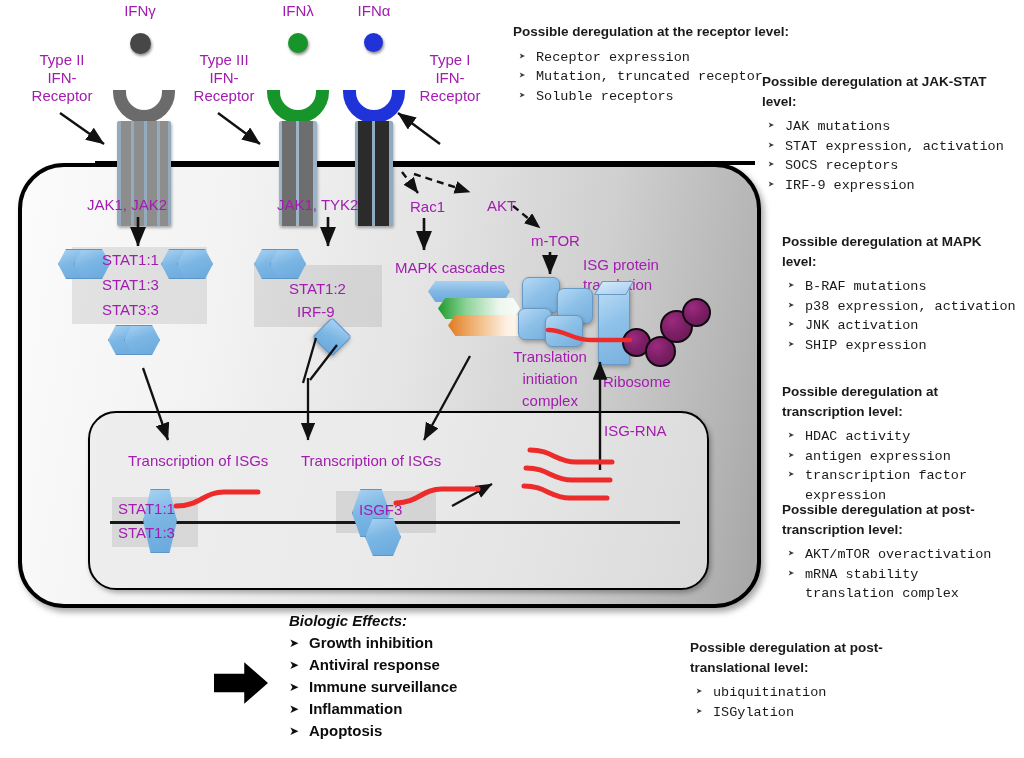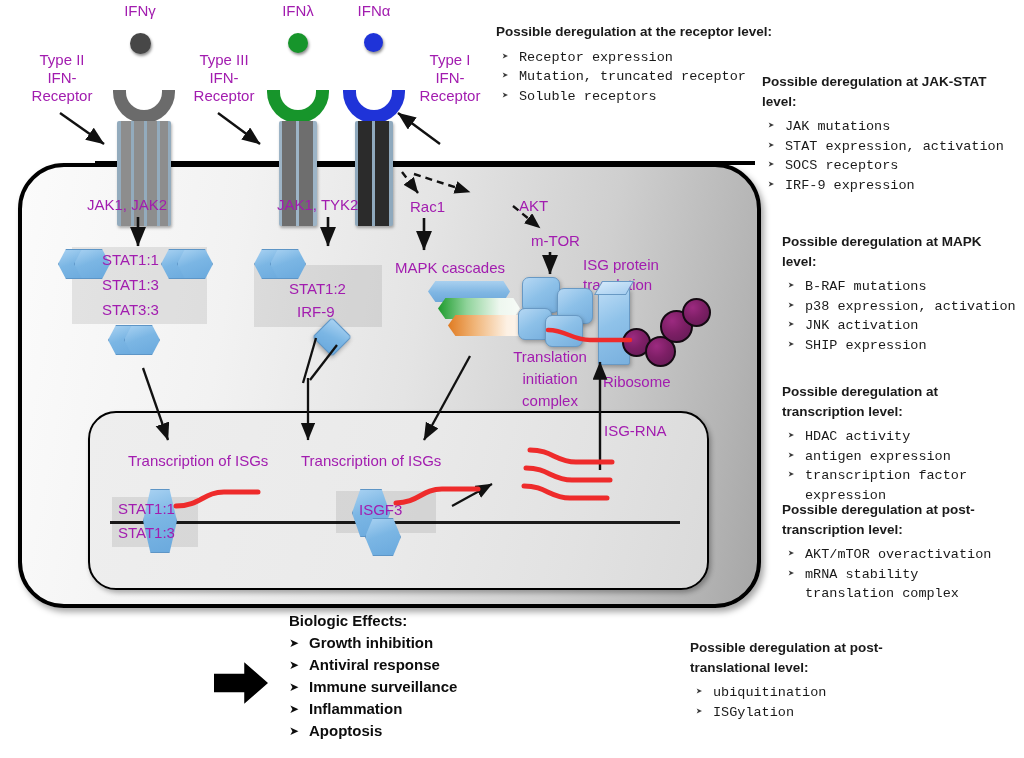--- a/index.html
+++ b/index.html
@@ -20,21 +20,21 @@
   .panel ul{list-style:none;margin:6px;padding:0;font-family:Liberation Mono, monospace;}
   .panel li{position:relative;padding-left:17px;}
   .panel li:before{
     content:"\27A4";position:absolute;left:0;top:0;
     font-size:11px;color:#3c3c3c;line-height:19.5px;
   }
   .panel li.cont{padding-left:17px;}
   .panel li.cont:before{content:"";}
 
   .effects{font-size:15px;line-height:22px;font-weight:bold;color:#0d0d0d;}
-  .effects .hd{font-weight:bold;}
+  .effects .hd{font-weight:bold;font-style:italic;}
   .effects ul{list-style:none;margin:0;padding:0;}
   .effects li{position:relative;padding-left:20px;}
   .effects li:before{
     content:"\27A4";position:absolute;left:0;top:0;font-size:12px;line-height:22px;color:#0d0d0d;
   }
 
   
   #cell{
     left:18px;top:163px;width:735px;height:437px;
     border:4px solid #000;border-radius:46px;
@@ -205,21 +205,21 @@
   <div class="abs lbl" style="left:102px;top:301px;">STAT3:3</div>
 
   <div class="abs shade" style="left:254px;top:265px;width:128px;height:62px;"></div>
   <div class="abs hex" style="left:254px;top:249px;width:34px;height:28px;"></div>
   <div class="abs hex" style="left:270px;top:249px;width:34px;height:28px;"></div>
   <div class="abs diamond" style="left:318px;top:323px;width:26px;height:26px;border-radius:3px;"></div>
   <div class="abs lbl" style="left:289px;top:280px;">STAT1:2</div>
   <div class="abs lbl" style="left:297px;top:303px;">IRF-9</div>
 
   <div class="abs lbl" style="left:410px;top:198px;">Rac1</div>
-  <div class="abs lbl" style="left:487px;top:197px;margin-left:32px;">AKT</div>
+  <div class="abs lbl" style="left:487px;top:197px;">AKT</div>
   <div class="abs lbl" style="left:531px;top:232px;">m-TOR</div>
   <div class="abs lbl" style="left:395px;top:259px;">MAPK cascades</div>
   <div class="abs lbl" style="left:583px;top:256px;">ISG protein</div>
   <div class="abs lbl" style="left:583px;top:276px;">translation</div>
 
   <div class="abs lbl ctr" style="left:497px;top:348px;width:106px;">Translation</div>
   <div class="abs lbl ctr" style="left:497px;top:370px;width:106px;">initiation</div>
   <div class="abs lbl ctr" style="left:497px;top:392px;width:106px;">complex</div>
   <div class="abs lbl" style="left:603px;top:373px;">Ribosome</div>
   <div class="abs lbl" style="left:604px;top:422px;">ISG-RNA</div>
@@ -306,21 +306,21 @@
     <div class="hd">Biologic Effects:</div>
     <ul>
       <li>Growth inhibition</li>
       <li>Antiviral response</li>
       <li>Immune surveillance</li>
       <li>Inflammation</li>
       <li>Apoptosis</li>
     </ul>
   </div>
 
-  <div class="abs panel" style="left:496px;top:22px;width:330px;">
+  <div class="abs panel" style="left:513px;top:22px;width:330px;">
     <div class="hd">Possible deregulation at the receptor level:</div>
     <ul>
       <li>Receptor expression</li>
       <li>Mutation, truncated receptor</li>
       <li>Soluble receptors</li>
     </ul>
   </div>
 
   <div class="abs panel" style="left:762px;top:72px;width:262px;">
     <div class="hd">Possible deregulation at JAK-STAT</div>

